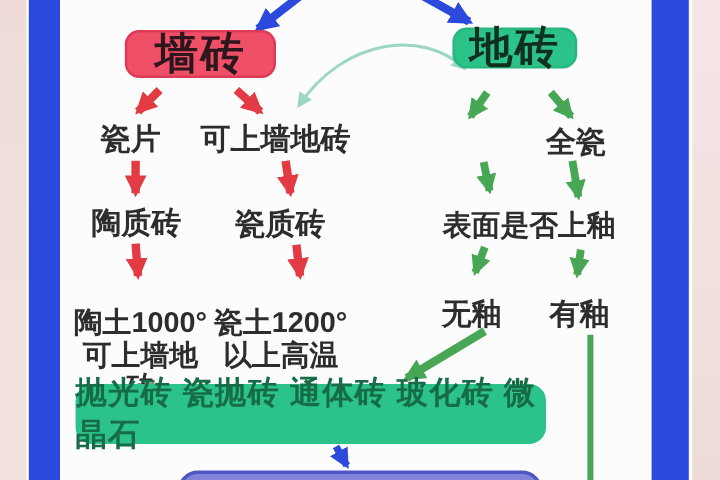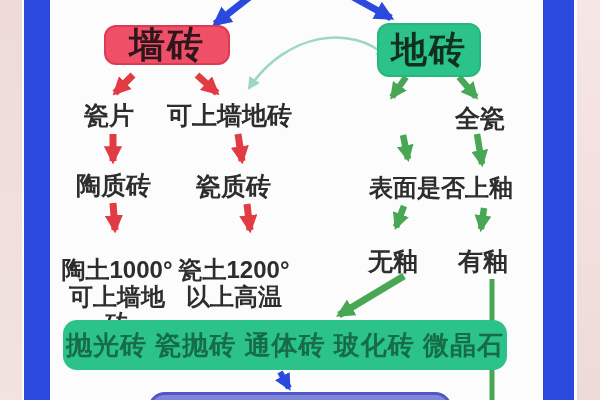--- a/index.html
+++ b/index.html
@@ -25,28 +25,28 @@
   .st-teal{stroke:var(--teal-curve);fill:none;stroke-width:2.5;}
   .mk-blue{fill:var(--frame-blue);}
   .mk-red{fill:var(--red-arrow);}
   .mk-green{fill:var(--green-arrow);}
   .mk-teal{fill:var(--teal-curve);}
 
   
   .node{position:absolute;display:flex;align-items:center;justify-content:center;box-sizing:border-box;}
   .root-box{border-radius:12px;font-size:36px;font-weight:bold;letter-spacing:2px;}
   .wall-box{left:104px;top:25px;width:126px;height:40px;background:var(--wall-box-red);border:2px solid #dc3a55;color:#2e161d;}
-  .floor-box{left:377px;top:23px;width:104px;height:54px;background:var(--floor-box-green);border:2px solid #27b67e;color:#10301f;}
+  .floor-box{left:377px;top:23px;width:104px;height:34px;background:var(--floor-box-green);border:2px solid #27b67e;color:#10301f;}
 
   .lbl{position:absolute;color:var(--text-dark);font-weight:600;white-space:nowrap;}
   .fs25{font-size:25px;}
   .fs24{font-size:24px;}
   .temp{width:116px;text-align:center;font-size:24px;line-height:27px;white-space:normal;margin-top:19px;}
 
-  .types-bar{left:63px;top:320px;width:444px;height:50px;background:var(--bottom-bar-green);border-radius:14px;
+  .types-bar{left:63px;top:320px;width:392px;height:50px;background:var(--bottom-bar-green);border-radius:14px;
              color:var(--bottom-bar-text);font-size:26px;font-weight:bold;letter-spacing:1px;justify-content:center;}
   .purple-box{left:148px;top:392px;width:304px;height:34px;background:var(--purple-box);
               border:3px solid var(--purple-box-border);border-radius:18px;}
 </style>
 </head>
 <body>
 
 <div id="stage">
 
   <div class="pink-strip left"></div>

